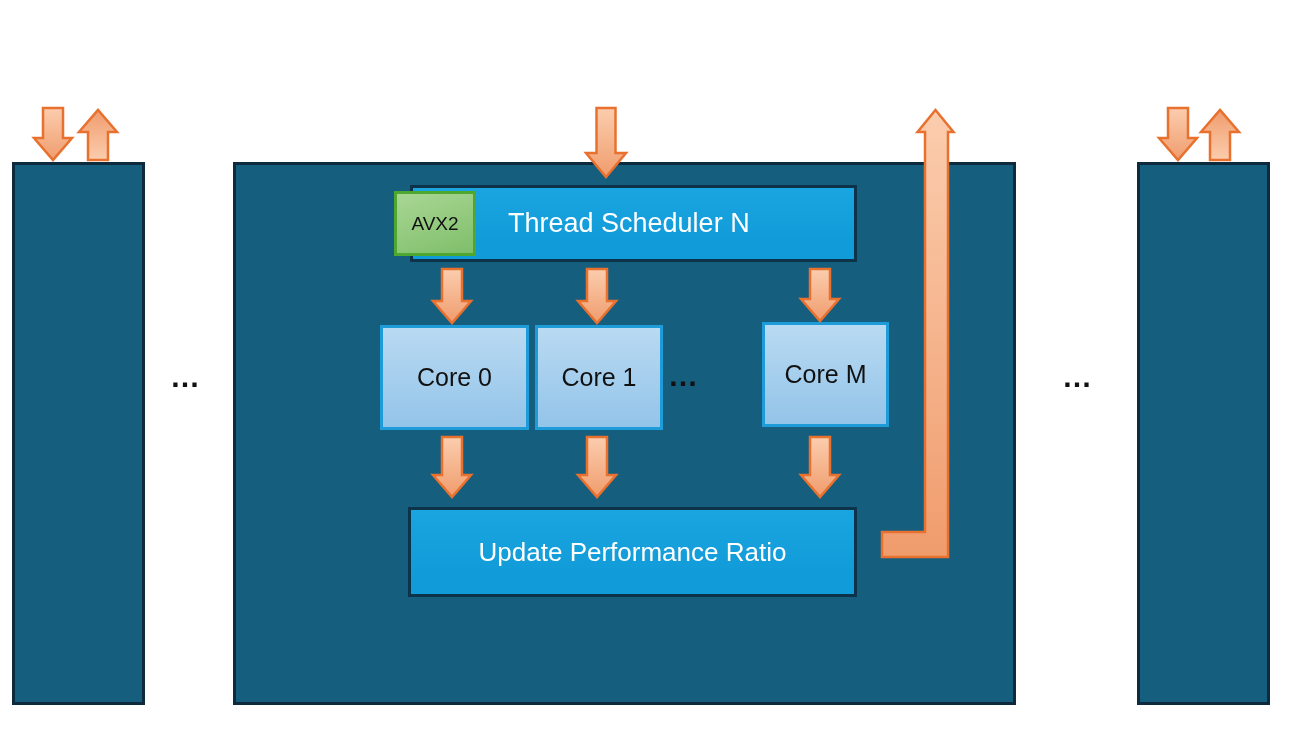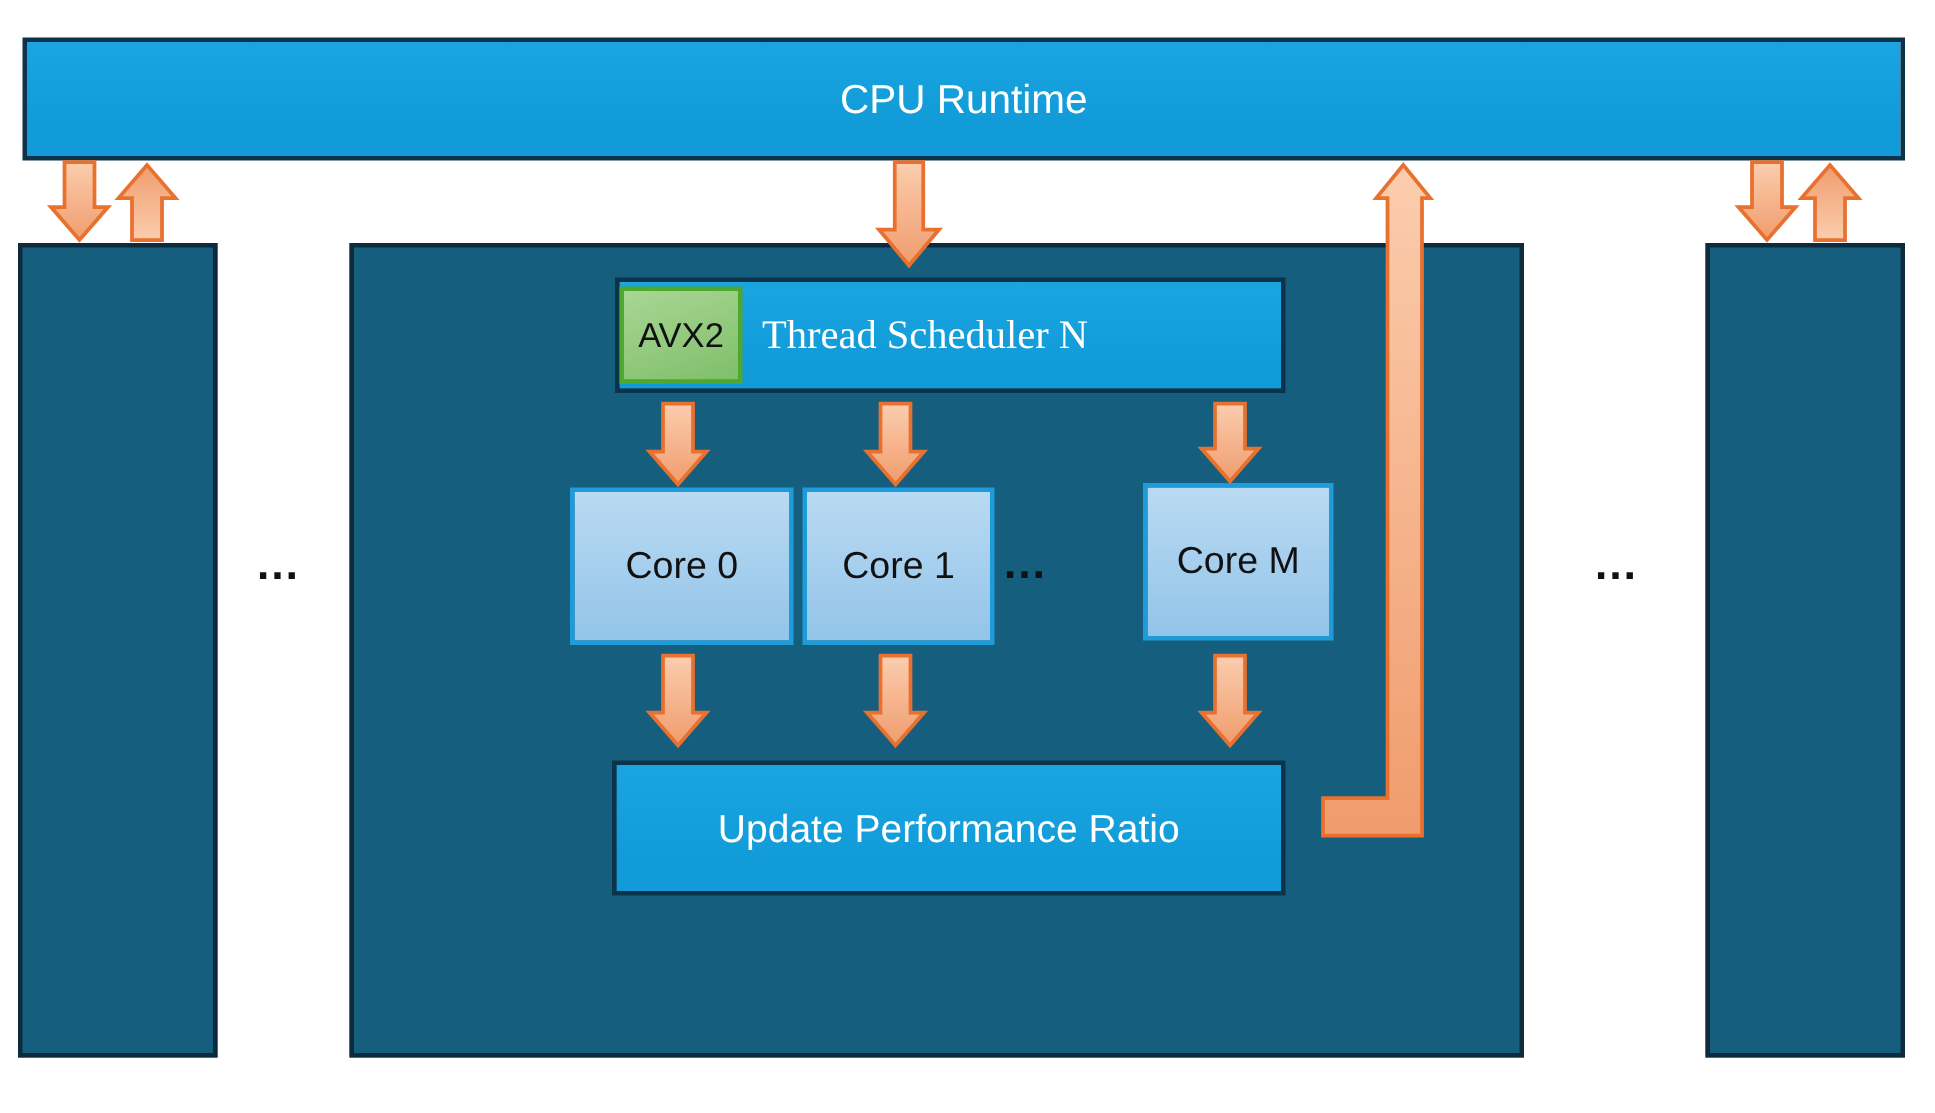--- a/index.html
+++ b/index.html
@@ -41,29 +41,29 @@
 
   
   .scheduler {
     left: 410px; top: 185px; width: 447px; height: 77px;
     background: linear-gradient(180deg, var(--accent-blue-light, #1aa4e0) 0%, var(--accent-blue, #119bd8) 75%);
     border: 3px solid var(--navy-border, #0c3349);
     display: flex; align-items: center;
     color: var(--text-light, #ffffff);
     font-size: 27px;
   }
-  .scheduler .label { margin-left: 95px; white-space: nowrap; font-family: Liberation Serif, serif; }
+  .scheduler .label { margin-left: 95px; white-space: nowrap; }
 
   .avx2-tag {
-    left: 413px; top: 191px; width: 82px; height: 65px;
+    left: 394px; top: 191px; width: 82px; height: 65px;
     background: linear-gradient(160deg, var(--green-fill-light, #a9d694) 0%, var(--green-fill, #7fbf6a) 100%);
     border: 3px solid var(--green-border, #4ea72e);
     display: flex; align-items: center; justify-content: center;
     color: var(--text-dark, #111111);
-    font-size: 23px;
+    font-size: 19px;
   }
 
   .core {
     background: linear-gradient(180deg, var(--core-blue-light, #b9daf2) 0%, var(--core-blue, #93c4e9) 100%);
     border: 3px solid var(--core-border, #1e9cd9);
     display: flex; align-items: center; justify-content: center;
     color: var(--text-dark, #111111);
     font-size: 25px;
   }
   .core-0 { left: 380px; top: 325px; width: 149px; height: 105px; }
@@ -107,23 +107,20 @@
     stroke: var(--arrow-border, #e8712f);
     stroke-width: 2.5;
     stroke-linejoin: miter;
   }
 </style>
 </head>
 <body>
 
 <div class="canvas">
 
-  <div class="box cpu-bar">
-    <span>CPU Runtime</span>
-  </div>
 
   <div class="box teal-col left"></div>
   <div class="box teal-col right"></div>
 
   <div class="dots dots-left">…</div>
   <div class="dots dots-right">…</div>
 
   <div class="box kernel"></div>
 
   <div class="box scheduler">

